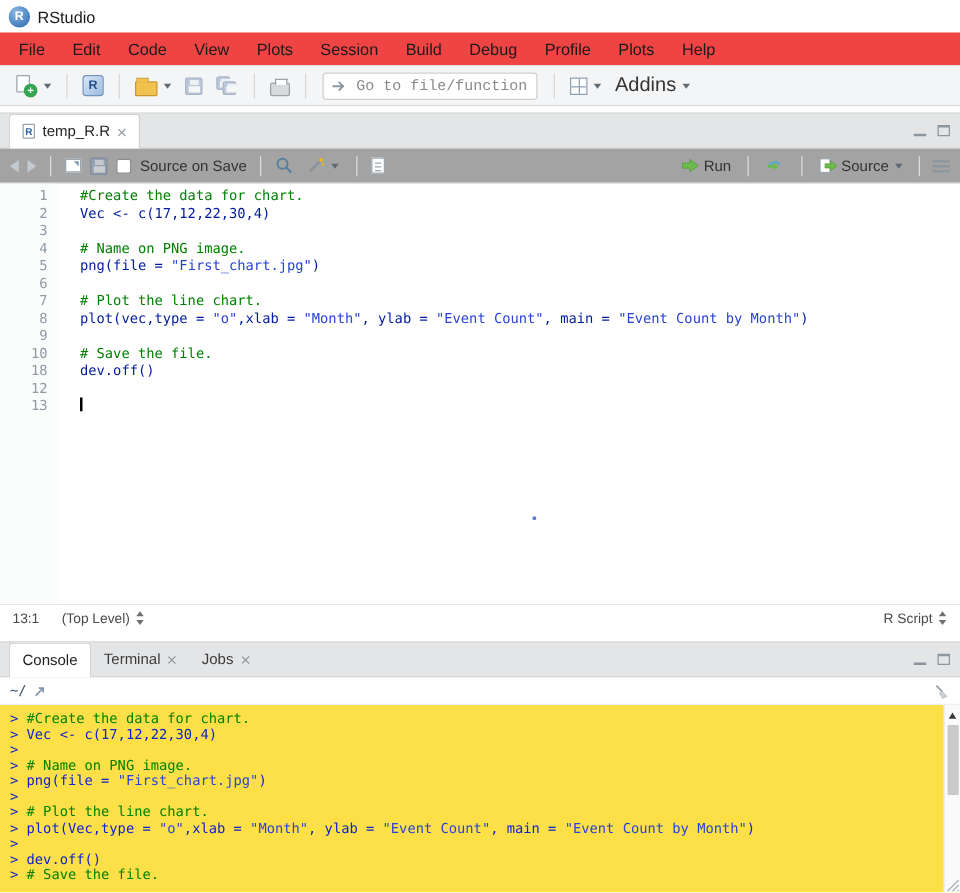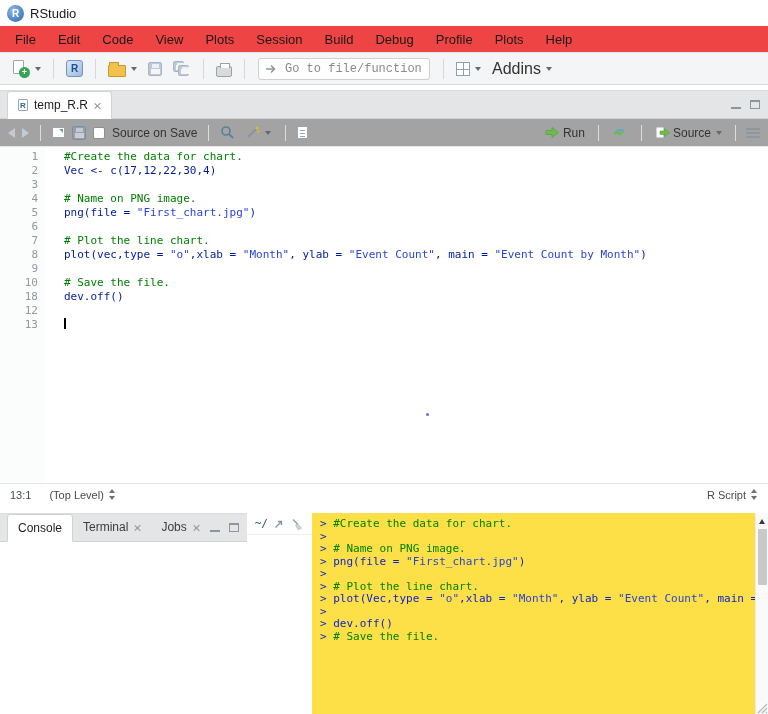--- a/index.html
+++ b/index.html
@@ -110,21 +110,21 @@
     padding: 0 10px; font-size: 11px; color: #4a4a4a; gap: 18px; }
   .status-right { margin-left: auto; display: flex; align-items: center; }
   .dd-arrows { position: relative; width: 7px; height: 11px; display: inline-block; margin-left: 5px; }
   .dd-arrows::before { content: ""; position: absolute; top: 0; left: 0;
     border-left: 3.5px solid transparent; border-right: 3.5px solid transparent; border-bottom: 4px solid #6f6f6f; }
   .dd-arrows::after { content: ""; position: absolute; bottom: 0; left: 0;
     border-left: 3.5px solid transparent; border-right: 3.5px solid transparent; border-top: 4px solid #6f6f6f; }
   .scope-sel, .ftype-sel { display: flex; align-items: center; }
 
   
-  .console-pane { height: 201px; display: flex; flex-direction: row; }
+  .console-pane { height: 201px; display: flex; flex-direction: column; }
   .console-toolbar { height: 22px; background: #fff; border-bottom: 1px solid #eceeef;
     display: flex; align-items: center; padding: 0 8px; gap: 5px; }
   .wd-path { font: 11px "DejaVu Sans Mono", monospace; color: #33506e; }
   .console-output { flex: 1; position: relative; background: #fde047; overflow: hidden; }
   .cons-lines { padding: 5px 20px 0 8px; }
   .cons-line { min-height: 12.5px; font: 11px/12.5px "DejaVu Sans Mono", monospace; white-space: pre; }
   .cons-lines .tok-prompt { color: #0f23cc; }
   .cons-lines .tok-code { color: #0f23cc; }
   .cons-lines .tok-comment { color: #008000; }
   .cons-lines .tok-string { color: #2a43d6; }
@@ -351,20 +351,21 @@
         <svg width="14" height="14" viewBox="0 0 14 14">
           <line x1="3" y1="2.5" x2="8" y2="7.5" stroke="#98a2ab" stroke-width="1.5"></line>
           <path d="M7.2 6.8 L11.5 11 L8.2 12.6 L5.6 8.4 z" fill="#cdd3d8" stroke="#a8b0b7" stroke-width=".7"></path>
         </svg>
       </span>
     </div>
 
     <div class="console-output">
       <div class="cons-lines">
           <div class="cons-line"><span class="tok-prompt">&gt; </span><span class="tok-comment">#Create the data for chart.</span></div>
+          <div class="cons-line"><span class="tok-prompt">&gt; </span><span class="tok-code">Vec &lt;- c(17,12,22,30,4)</span></div>
           <div class="cons-line"><span class="tok-prompt">&gt; </span></div>
           <div class="cons-line"><span class="tok-prompt">&gt; </span><span class="tok-comment"># Name on PNG image.</span></div>
           <div class="cons-line"><span class="tok-prompt">&gt; </span><span class="tok-code">png(file = </span><span class="tok-string">"First_chart.jpg"</span><span class="tok-code">)</span></div>
           <div class="cons-line"><span class="tok-prompt">&gt; </span></div>
           <div class="cons-line"><span class="tok-prompt">&gt; </span><span class="tok-comment"># Plot the line chart.</span></div>
           <div class="cons-line"><span class="tok-prompt">&gt; </span><span class="tok-code">plot(Vec,type = </span><span class="tok-string">"o"</span><span class="tok-code">,xlab = </span><span class="tok-string">"Month"</span><span class="tok-code">, ylab = </span><span class="tok-string">"Event Count"</span><span class="tok-code">, main = </span><span class="tok-string">"Event Count by Month"</span><span class="tok-code">)</span></div>
           <div class="cons-line"><span class="tok-prompt">&gt; </span></div>
           <div class="cons-line"><span class="tok-prompt">&gt; </span><span class="tok-code">dev.off()</span></div>
           <div class="cons-line"><span class="tok-prompt">&gt; </span><span class="tok-comment"># Save the file.</span></div>
         </div>

